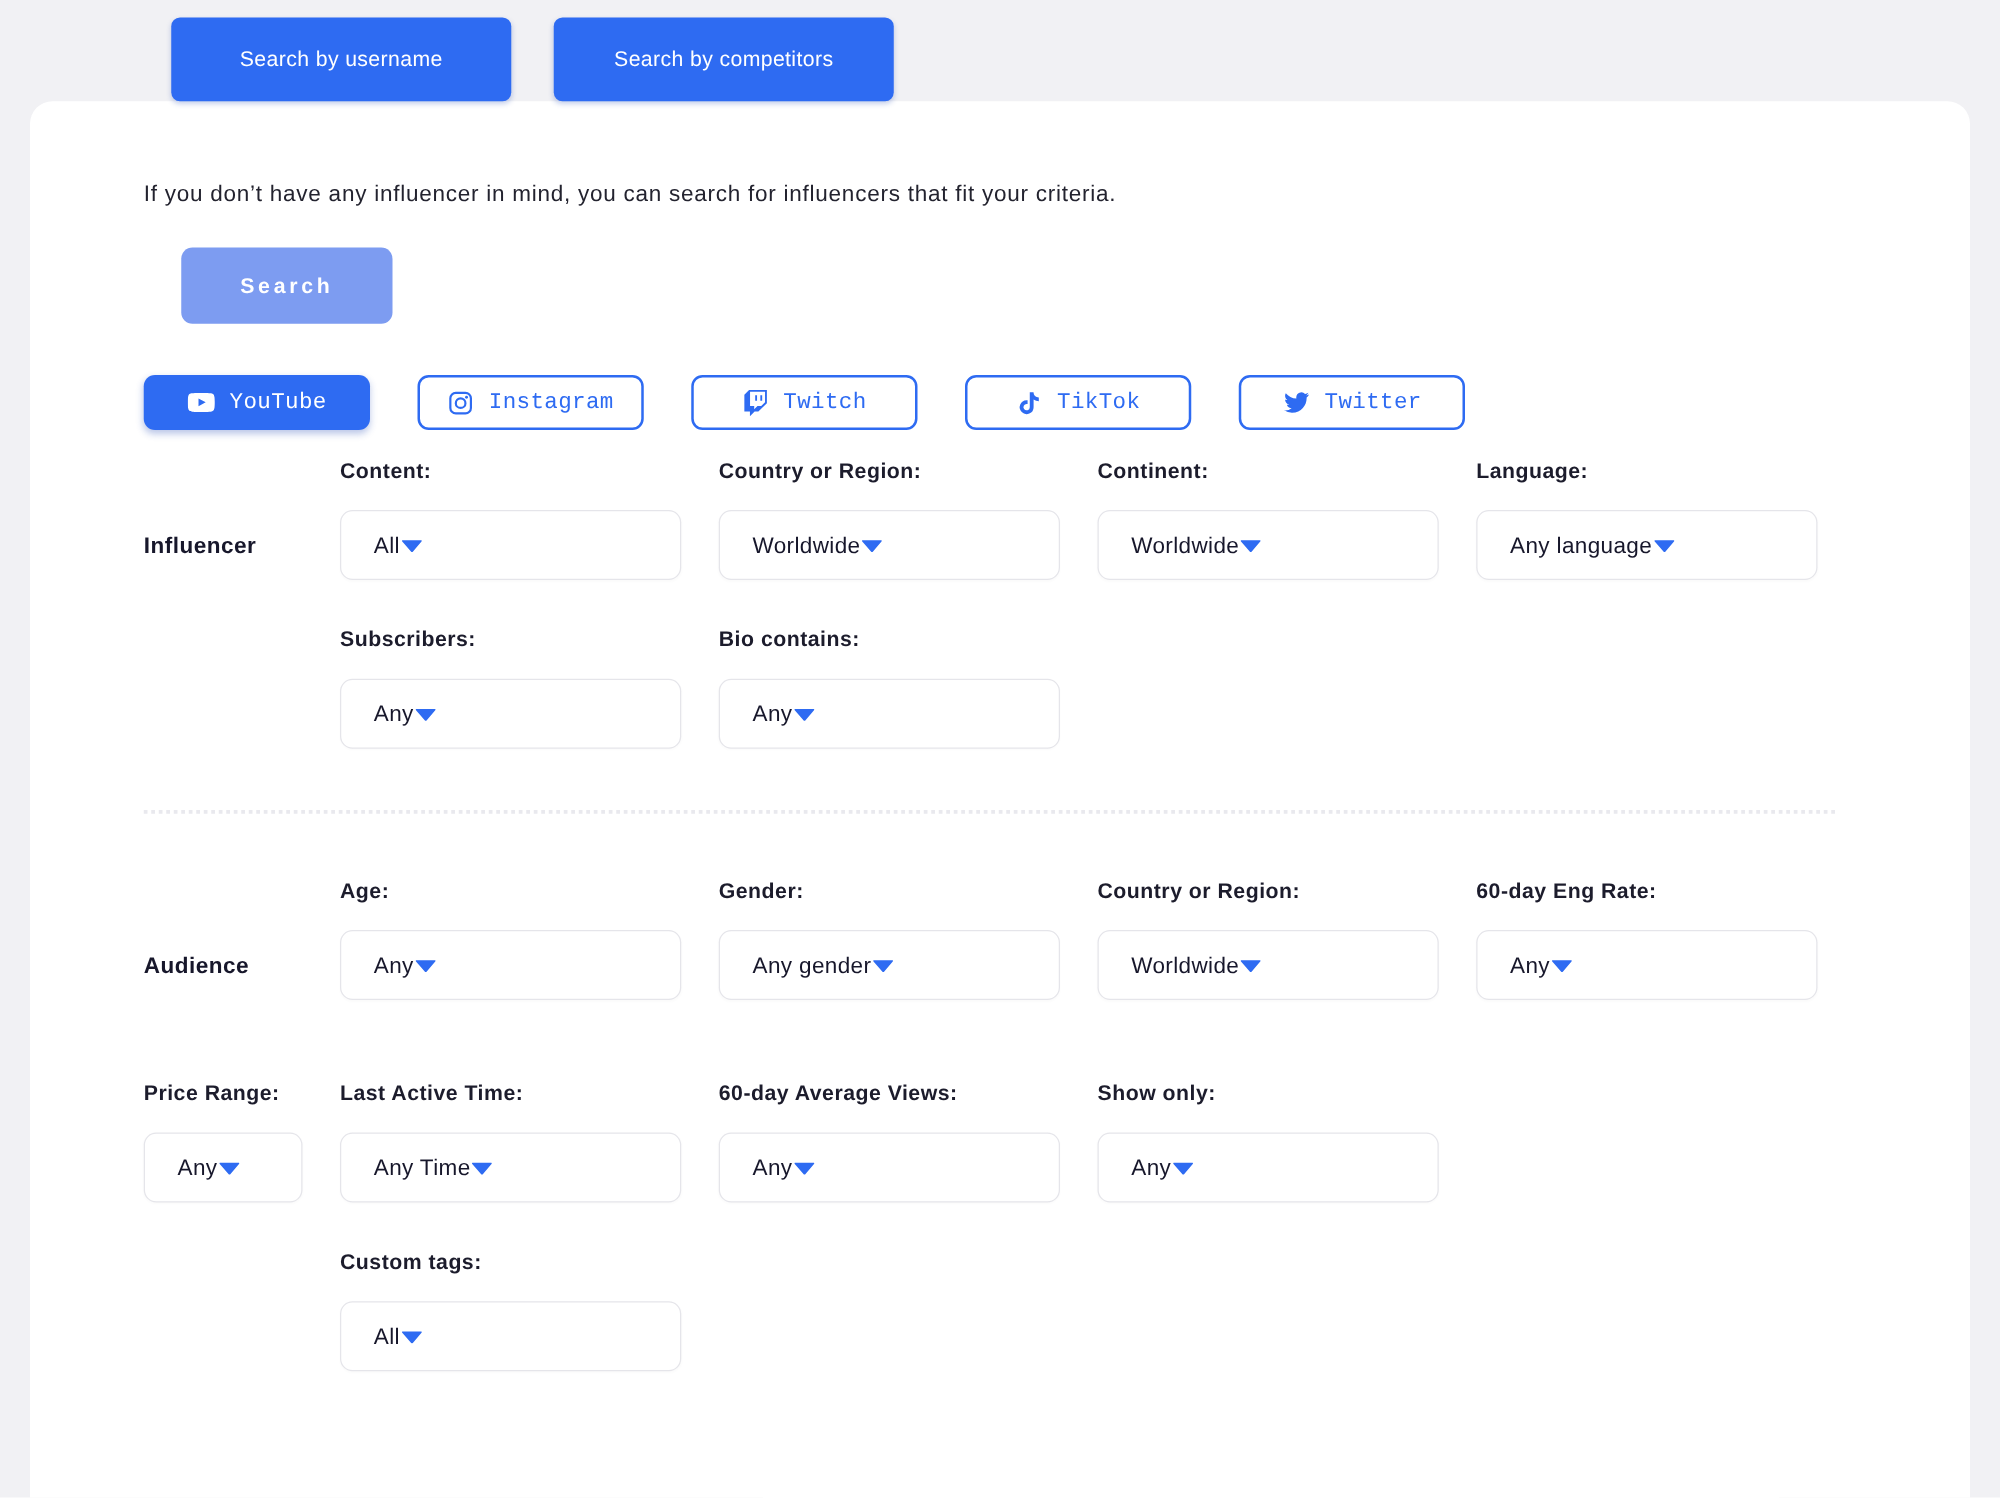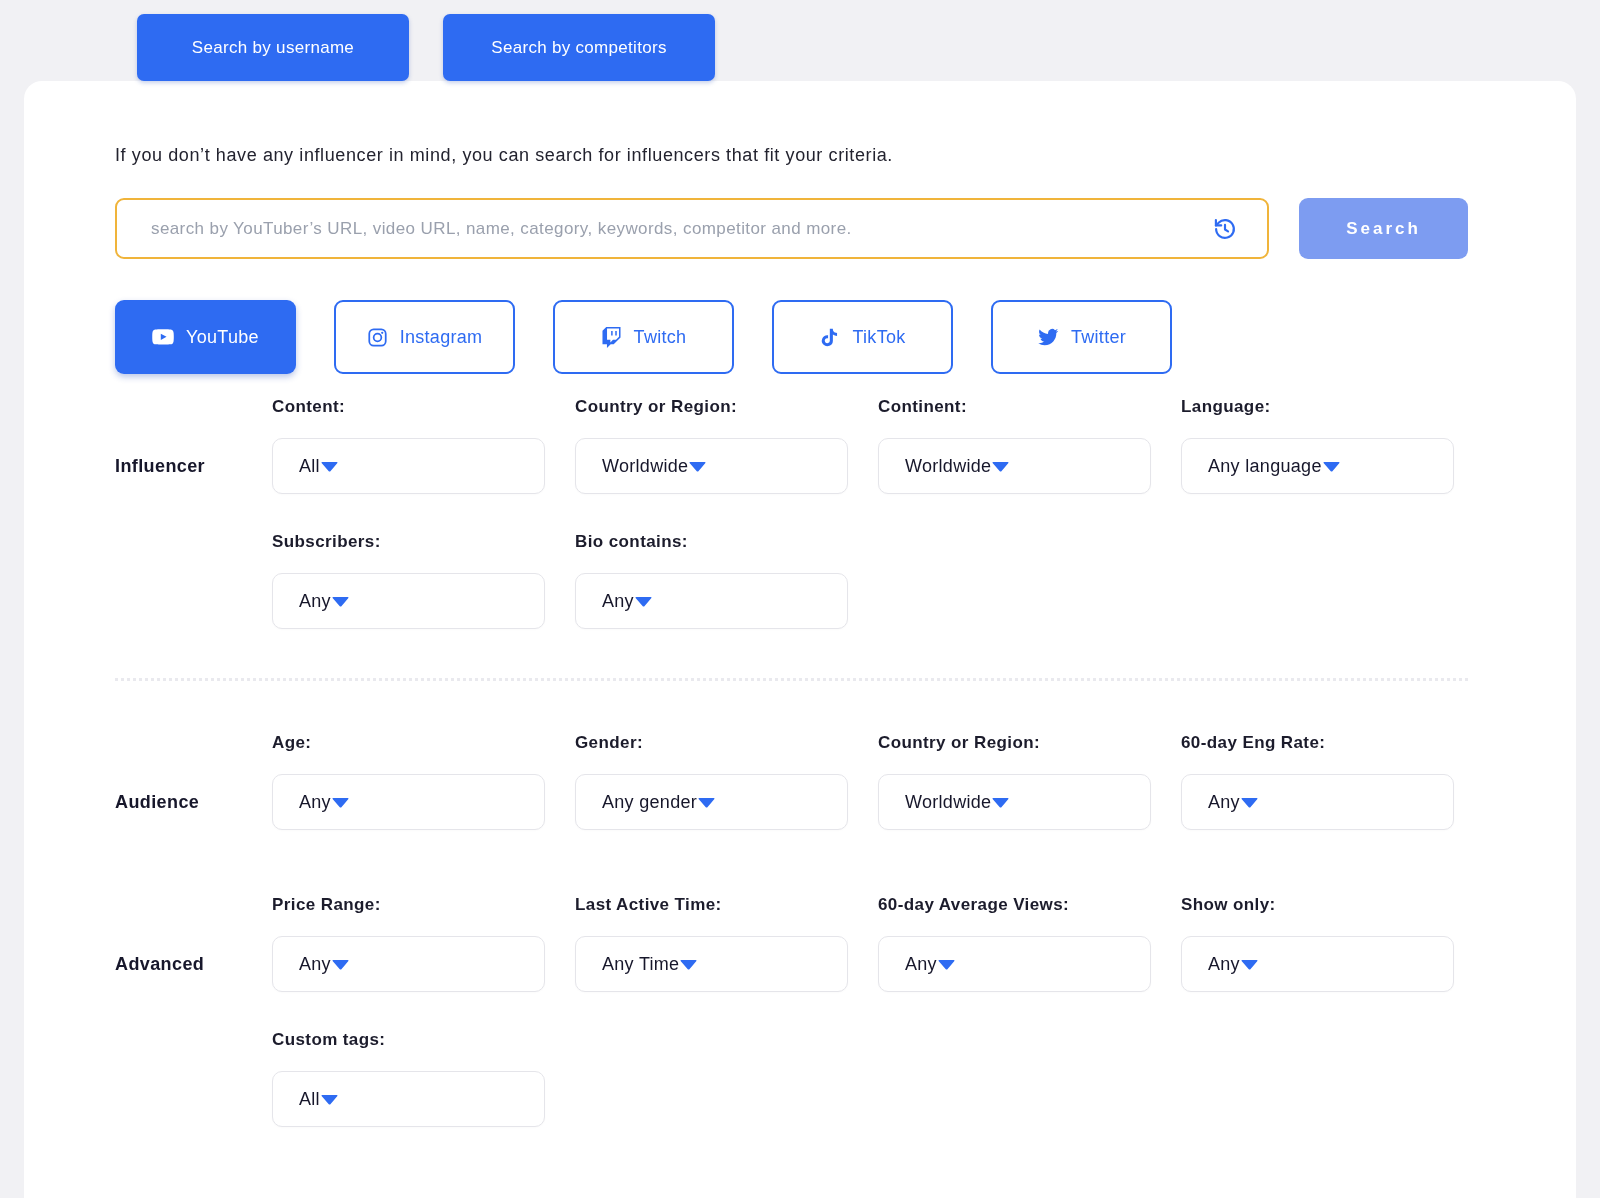--- a/index.html
+++ b/index.html
@@ -80,23 +80,23 @@
   }
   .search-btn{
     width:169px;height:61px;margin-left:30px;border:none;cursor:pointer;
     background:var(--btn-blue);color:#fff;border-radius:9px;
     font-family:"Liberation Sans", sans-serif;
     font-size:17px;font-weight:700;letter-spacing:3px;
   }
   
   .platforms-row{display:flex;gap:38px;margin-bottom:22px;}
   .platform{
-    width:181px;height:74px;border-radius:9px;cursor:pointer;
+    width:181px;height:44px;border-radius:9px;cursor:pointer;
     display:flex;align-items:center;justify-content:center;gap:12px;
-    font-family:Liberation Sans, sans-serif;
+    font-family:Liberation Mono, monospace;
     font-size:18px;letter-spacing:.3px;
   }
   .platform.selected{
     background:var(--blue);color:#fff;border:none;
     box-shadow:0 3px 6px rgba(30,70,180,.3);
   }
   .platform.unselected{
     background:#fff;color:var(--blue);border:2px solid var(--blue);
   }
   .platform svg{flex:none;}
@@ -138,32 +138,20 @@
     <button class="tab inactive">Search by username</button>
     <button class="tab inactive">Search by competitors</button>
   </div>
 
 <div class="card">
   <div class="content">
 
     <p class="intro">If you don’t have any influencer in mind, you can search for influencers that fit your criteria.</p>
 
     <div class="search-row">
-      <div class="search-box">
-        <input class="search-input" type="text" placeholder="search by YouTuber’s URL, video URL, name, category, keywords, competitor and more." style="">
-        <button class="history-btn">
-          <span style="display:flex">
-            <svg width="26" height="26" viewBox="0 0 24 24" fill="none" stroke="#2e6bf2" stroke-width="2" stroke-linecap="round" stroke-linejoin="round">
-              <path d="M3.8 12a8.2 8.2 0 1 0 2.3-5.7L3.6 8.7"></path>
-              <path d="M3.6 3.8v4.9h4.9"></path>
-              <path d="M12 8.2v4.3l2.8 1.7"></path>
-            </svg>
-          </span>
-        </button>
-      </div>
       <button class="search-btn">Search</button>
     </div>
 
     <div class="platforms-row" id="platforms-row">
         <button class="platform selected">
           <span style="display: flex;">
             <svg width="22" height="22" viewBox="0 0 24 24">
               <path fill="#ffffff" d="M23.5 7.2s-.23-1.63-.94-2.35c-.9-.94-1.9-.95-2.36-1C16.88 3.6 12 3.6 12 3.6s-4.88 0-8.2.25c-.46.05-1.46.06-2.36 1C.73 5.57.5 7.2.5 7.2S.27 9.12.27 11.04v1.8c0 1.92.23 3.84.23 3.84s.23 1.63.94 2.35c.9.94 2.08.91 2.6 1 1.9.18 8 .24 8 .24s4.88-.01 8.2-.26c.46-.06 1.46-.07 2.36-1 .71-.72.94-2.35.94-2.35s.23-1.92.23-3.84v-1.8c0-1.92-.23-3.84-.23-3.84zM9.6 15.3V8.4l6.27 3.46L9.6 15.3z"></path>
             </svg>
           </span>
@@ -325,21 +313,20 @@
                   <svg width="19" height="11" viewBox="0 0 20 12">
                     <path fill="#2e6bf2" d="M2.2 1.2h15.6c.9 0 1.1.6.6 1.2l-7.4 8.7c-.5.6-1.3.6-1.8 0L1.6 2.4c-.5-.6-.3-1.2.6-1.2z"></path>
                   </svg>
                 </span>
               </div>
             </div>
           </div>
         </div>
         <div class="section s2">
           <div class="filter-row">
-            <div class="section-name">Advanced</div>
             <div>
               <span class="cell-label">Price Range:</span>
               <div class="dropdown">
                 <span class="value">Any</span>
                 <span style="display: flex;">
                   <svg width="19" height="11" viewBox="0 0 20 12">
                     <path fill="#2e6bf2" d="M2.2 1.2h15.6c.9 0 1.1.6.6 1.2l-7.4 8.7c-.5.6-1.3.6-1.8 0L1.6 2.4c-.5-.6-.3-1.2.6-1.2z"></path>
                   </svg>
                 </span>
               </div>

